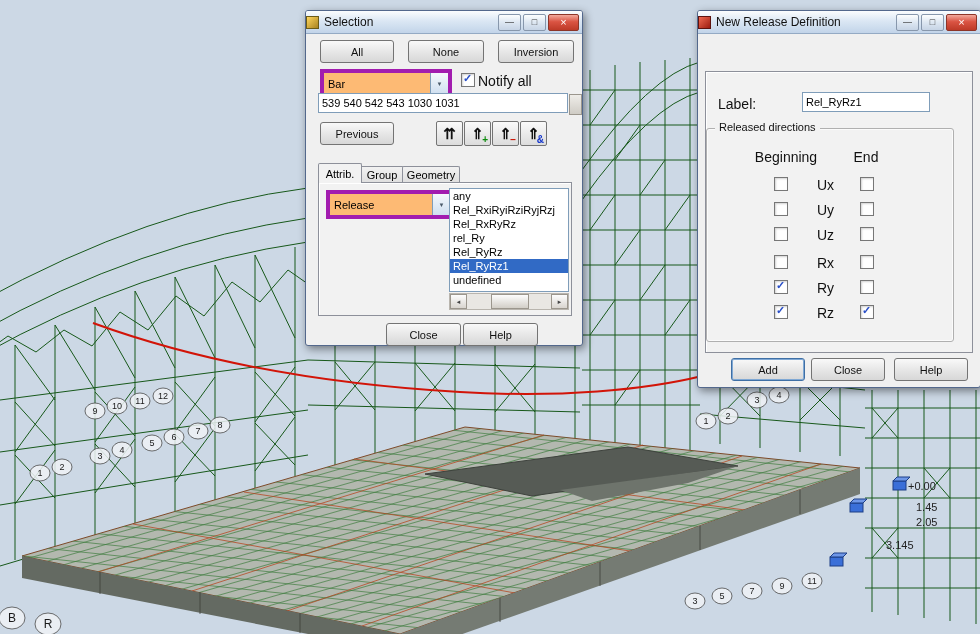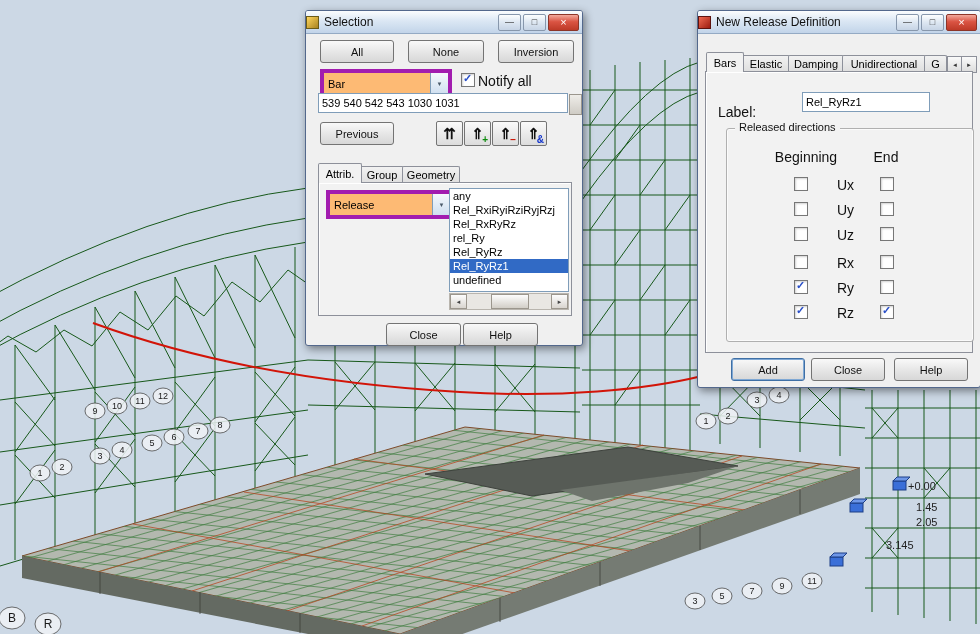--- a/index.html
+++ b/index.html
@@ -440,39 +440,26 @@
           <span>—</span>
         </span>
       <span class="winbtn">
           <span>□</span>
         </span>
       <span class="winbtn close">
           <span>×</span>
         </span>
     </div>
 
-    <div style="position:absolute;left:0;top:42px;width:282px;height:18px;">
-      <span class="tab active" style="left:8px;width:36px;">Bars</span>
-      <span class="tab" style="left:44px;width:46px;">Elastic</span>
-      <span class="tab" style="left:90px;width:54px;">Damping</span>
-      <span class="tab" style="left:144px;width:82px;">Unidirectional</span>
-      <span class="tab" style="left:226px;width:21px;">G</span>
-      <span class="spin" style="left:249px;top:3px;">
-          <span>◄</span>
-        </span>
-      <span class="spin" style="left:263px;top:3px;">
-          <span>►</span>
-        </span>
-    </div>
 
     <div class="panel" style="left:7px;top:60px;width:266px;height:280px;">
-      <span class="lbl" style="left:12px;top:32px;">Label:</span>
+      <span class="lbl" style="left:12px;top:24px;">Label:</span>
       <input class="txt" style="left: 96px; top: 20px; width: 120px; height: 18px;" value="Rel_RyRz1">
 
-      <div class="groupbox" style="left:20px;top:56px;width:246px;height:212px;text-decoration:underline;">
+      <div class="groupbox" style="left:0;top:56px;width:246px;height:212px;text-decoration:underline;">
         <span class="legend">Released directions</span>
         <span class="lbl" style="left:39px;top:20px;width:80px;text-align:center;">Beginning</span>
         <span class="lbl" style="left:136px;top:20px;width:46px;text-align:center;">End</span>
 
         <span class="cb" style="left:67px;top:48px;" data-checked="false"></span>
         <span class="lbl" style="left:110px;top:48px;">Ux</span>
         <span class="cb" style="left:153px;top:48px;" data-checked="false"></span>
 
         <span class="cb" style="left:67px;top:73px;" data-checked="false"></span>
         <span class="lbl" style="left:110px;top:73px;">Uy</span>

